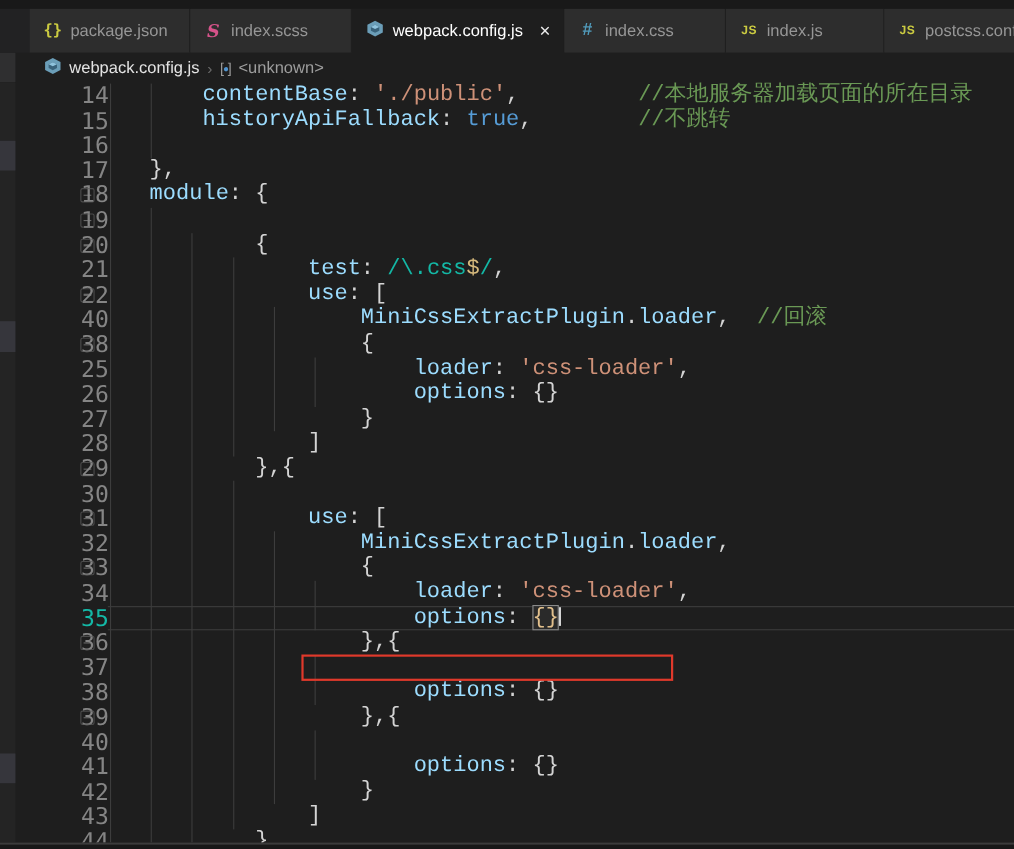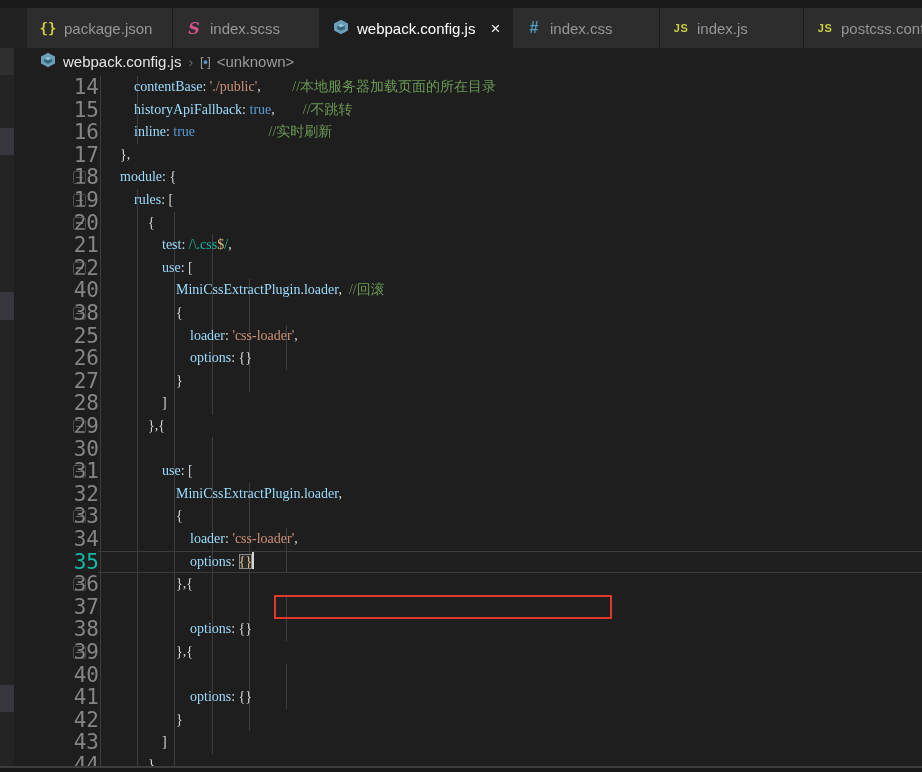--- a/index.html
+++ b/index.html
@@ -36,22 +36,22 @@
 
   
   .editor{position:absolute;left:0;top:75px;width:922px;height:691px;background:#1e1e1e;overflow:hidden;}
   .guide{position:absolute;width:1px;background:#3d3d3d;}
   .line{position:absolute;left:0;width:100%;height:22.6px;}
   .ln{position:absolute;left:0;top:0;width:64px;height:22.6px;text-align:right;
       font-family:"DejaVu Sans Mono",monospace;font-size:21px;line-height:22.6px;margin-left:35px;}
   .fold{position:absolute;left:73px;top:5px;width:13px;height:13px;border:1px solid #5f5f5f;
         border-radius:2px;box-sizing:border-box;opacity:.7;}
   .fold::after{content:"";position:absolute;left:2px;right:2px;top:4.5px;height:1.5px;background:#8a8a8a;}
-  .code{position:absolute;left:106px;top:0;height:22.6px;white-space:pre;
-        font-family:Liberation Serif, serif;font-size:14px;line-height:22.6px;}
+  .code{position:absolute;left:88px;top:0;height:22.6px;white-space:pre;
+        font-family:Liberation Mono, monospace;font-size:20px;line-height:22.6px;}
   .active-bg{position:absolute;left:98px;right:0;top:0;height:100%;box-sizing:border-box;
              border-top:1px solid #3c3c3c;border-bottom:1px solid #3c3c3c;}
   .t-bm{outline:1px solid #8a8a8a;outline-offset:-1px;background:#2a2a2a;}
   .t-cur{display:inline-block;width:2px;height:17px;vertical-align:-3px;}
   .redbox{position:absolute;box-sizing:border-box;border:2px solid #e0392b;background:transparent;}
 
   
   .rail{position:absolute;left:0;top:0;width:14px;height:100%;background:#242424;}
   .rail-block{position:absolute;left:0;width:14px;background:#36363c;}
 
@@ -135,35 +135,33 @@
         <div class="line" style="top: 1px;">
           <div class="ln">14</div>
           <div class="code"><span class="t-d">        </span><span class="t-p">contentBase</span><span class="t-d">: </span><span class="t-s">'./public'</span><span class="t-d">,</span><span class="t-d">         </span><span class="t-c">//本地服务器加载页面的所在目录</span></div>
         </div>
         <div class="line" style="top: 23.6px;">
           <div class="ln">15</div>
           <div class="code"><span class="t-d">        </span><span class="t-p">historyApiFallback</span><span class="t-d">: </span><span class="t-k">true</span><span class="t-d">,</span><span class="t-d">        </span><span class="t-c">//不跳转</span></div>
         </div>
         <div class="line" style="top: 46.2px;">
           <div class="ln">16</div>
-          <div class="code"><span class="t-d">        </span><span class="t-p">inline</span><span class="t-d">: </span><span class="t-k">true</span><span class="t-d">                     </span><span class="t-c">//实时刷新</span></div>
         </div>
         <div class="line" style="top: 68.8px;">
           <div class="ln">17</div>
           <div class="code"><span class="t-d">    },</span></div>
         </div>
         <div class="line" style="top: 91.4px;">
           <div class="ln">18</div>
           <div class="fold"></div>
           <div class="code"><span class="t-d">    </span><span class="t-p">module</span><span class="t-d">: {</span></div>
         </div>
         <div class="line" style="top: 114px;">
           <div class="ln">19</div>
           <div class="fold"></div>
-          <div class="code"><span class="t-d">        </span><span class="t-p">rules</span><span class="t-d">: [</span></div>
         </div>
         <div class="line" style="top: 136.6px; padding-left: 31px;">
           <div class="ln">20</div>
           <div class="fold"></div>
           <div class="code"><span class="t-d">            {</span></div>
         </div>
         <div class="line" style="top: 159.2px;">
           <div class="ln">21</div>
           <div class="code"><span class="t-d">                </span><span class="t-p">test</span><span class="t-d">: </span><span class="t-r">/\.css</span><span class="t-ra">$</span><span class="t-r">/</span><span class="t-d">,</span></div>
         </div>

